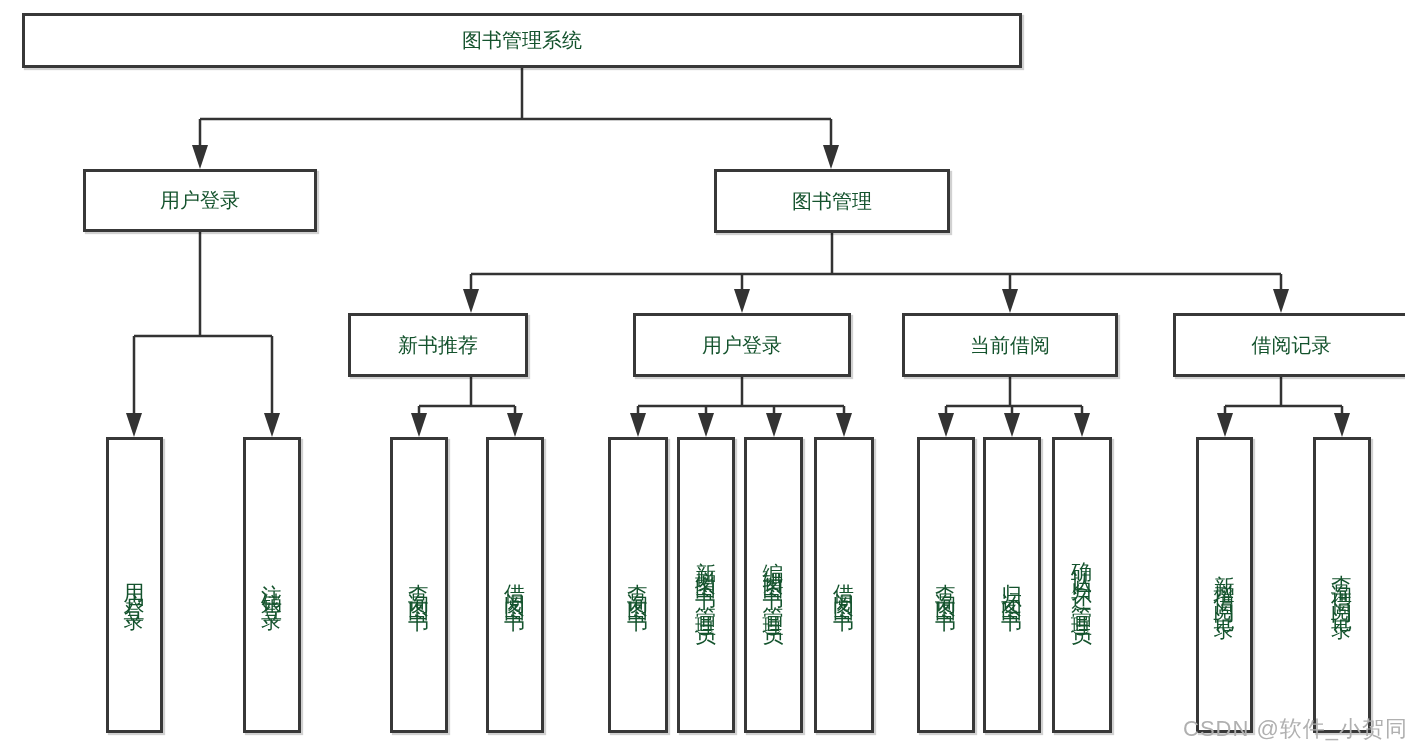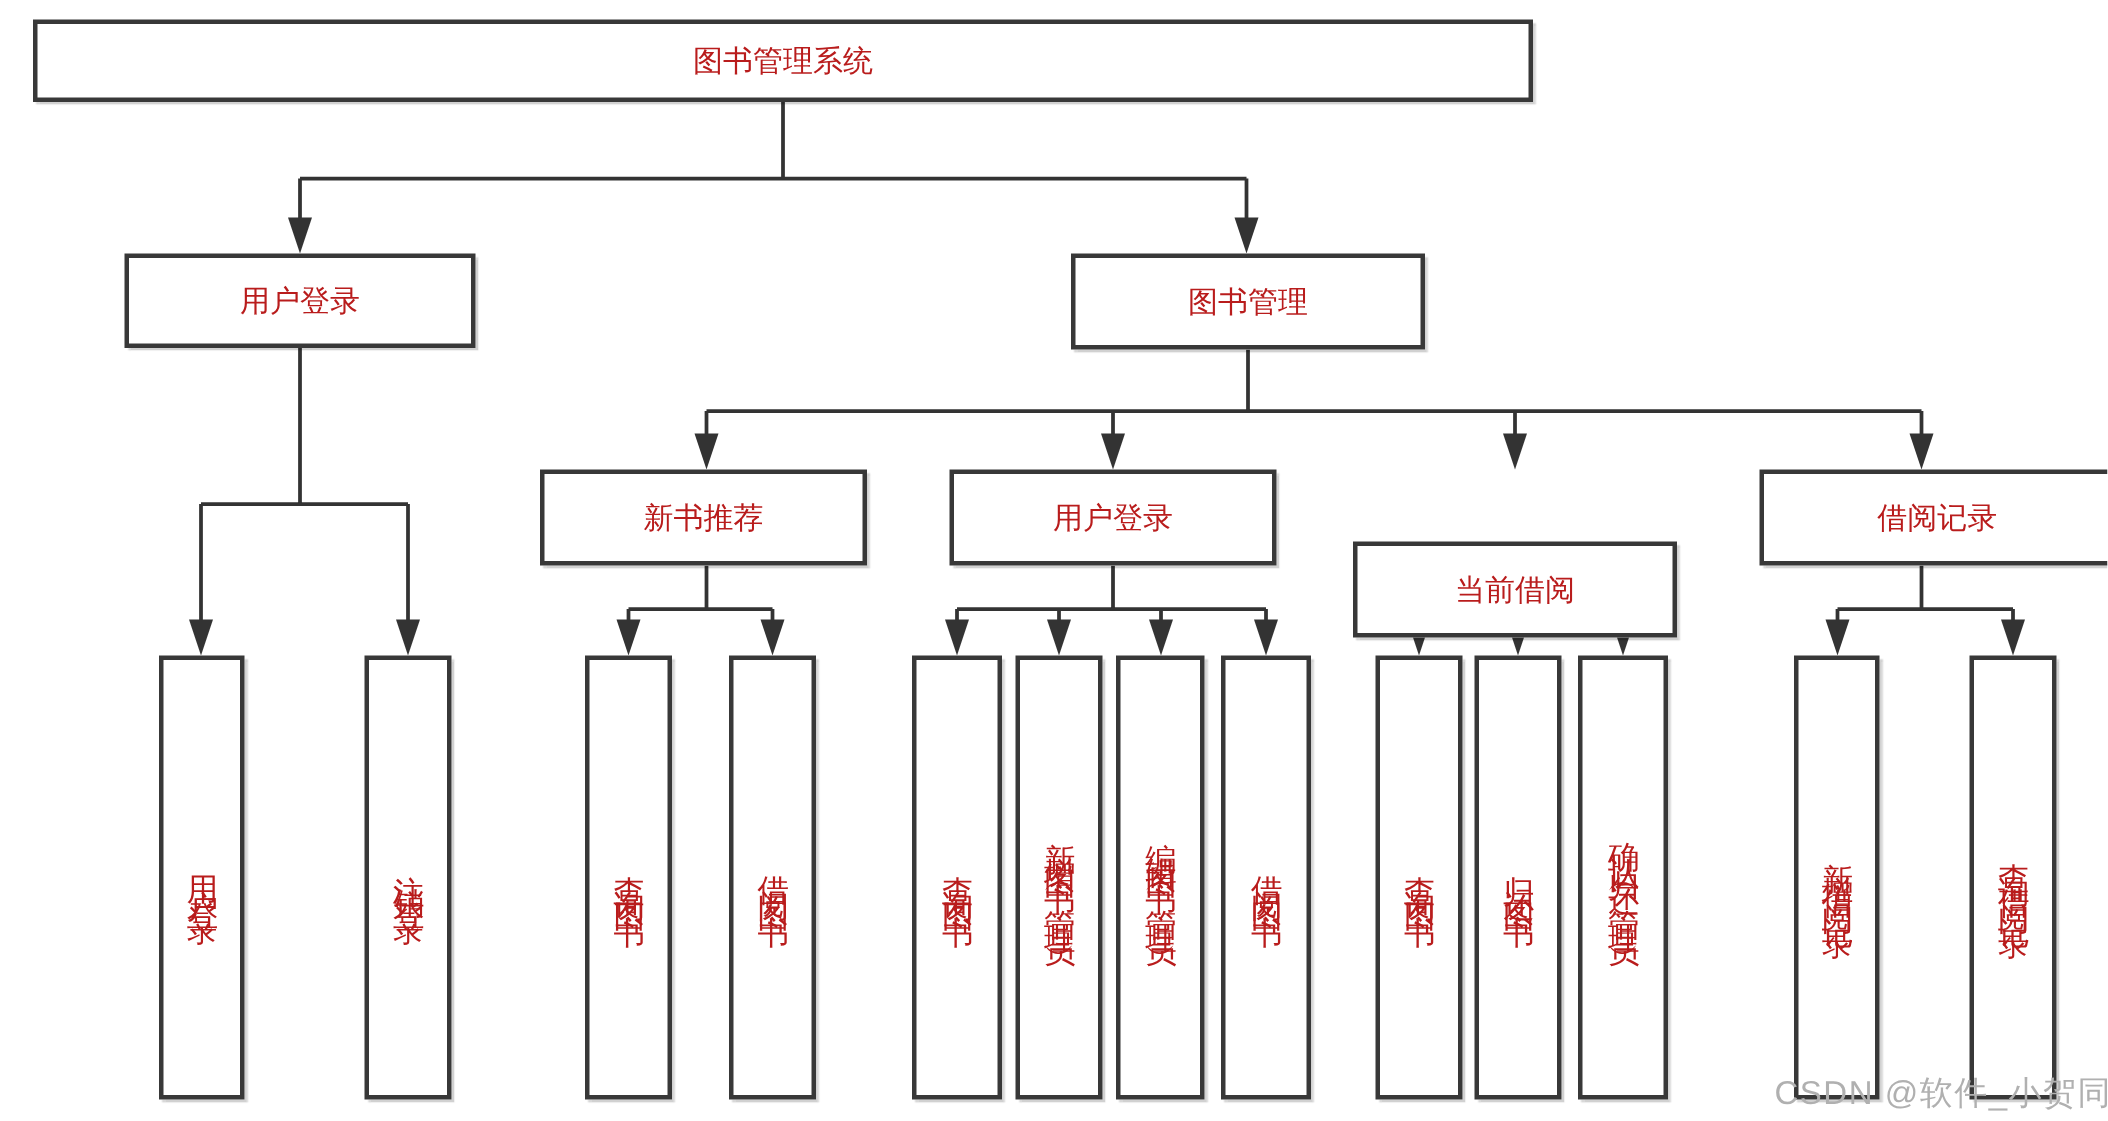--- a/index.html
+++ b/index.html
@@ -28,21 +28,21 @@
   }
   .node{
     position:absolute;
     box-sizing:border-box;
     border:3px solid #383838;
     background:#ffffff;
     display:flex;
     align-items:center;
     justify-content:center;
     font-size:20px;
-    color:#b91c1c;
+    color:#14532d;
     z-index:2;
     box-shadow:2px 2px 1px rgba(0,0,0,0.18);
   }
   .vnode .vtext{
     writing-mode:vertical-rl;
     text-orientation:mixed;
     font-size:21px;
     letter-spacing:9px;
     line-height:1.1;
     white-space:nowrap;
@@ -117,27 +117,27 @@
     <span>图书管理系统</span>
   </div>
 
   <div class="node" style="left:83px;top:169px;width:234px;height:63px;">
     <span>用户登录</span>
   </div>
   <div class="node" style="left:714px;top:169px;width:236px;height:64px;text-align:center;">
     <span>图书管理</span>
   </div>
 
-  <div class="node" style="left:360px;top:313px;width:218px;height:64px;align-items:center;">
+  <div class="node" style="left:348px;top:313px;width:180px;height:64px;align-items:center;">
     <span>新书推荐</span>
   </div>
   <div class="node" style="left:633px;top:313px;width:218px;height:64px;">
     <span>用户登录</span>
   </div>
-  <div class="node" style="left:902px;top:313px;width:216px;height:64px;margin-top:48px;">
+  <div class="node" style="left:902px;top:313px;width:216px;height:64px;">
     <span>当前借阅</span>
   </div>
   <div class="node" style="left:1173px;top:313px;width:237px;height:64px;">
     <span>借阅记录</span>
   </div>
 
   <div class="node vnode" style="left:106px;top:437px;width:57px;height:296px;">
     <span class="vtext">用户登录</span>
   </div>
   <div class="node vnode" style="left:243px;top:437px;width:58px;height:296px;">

